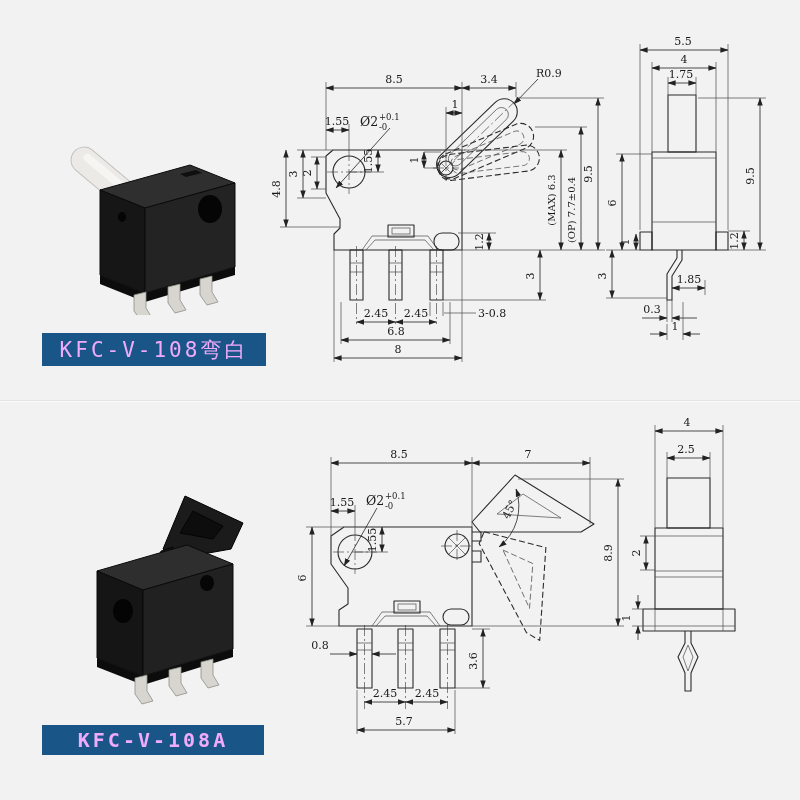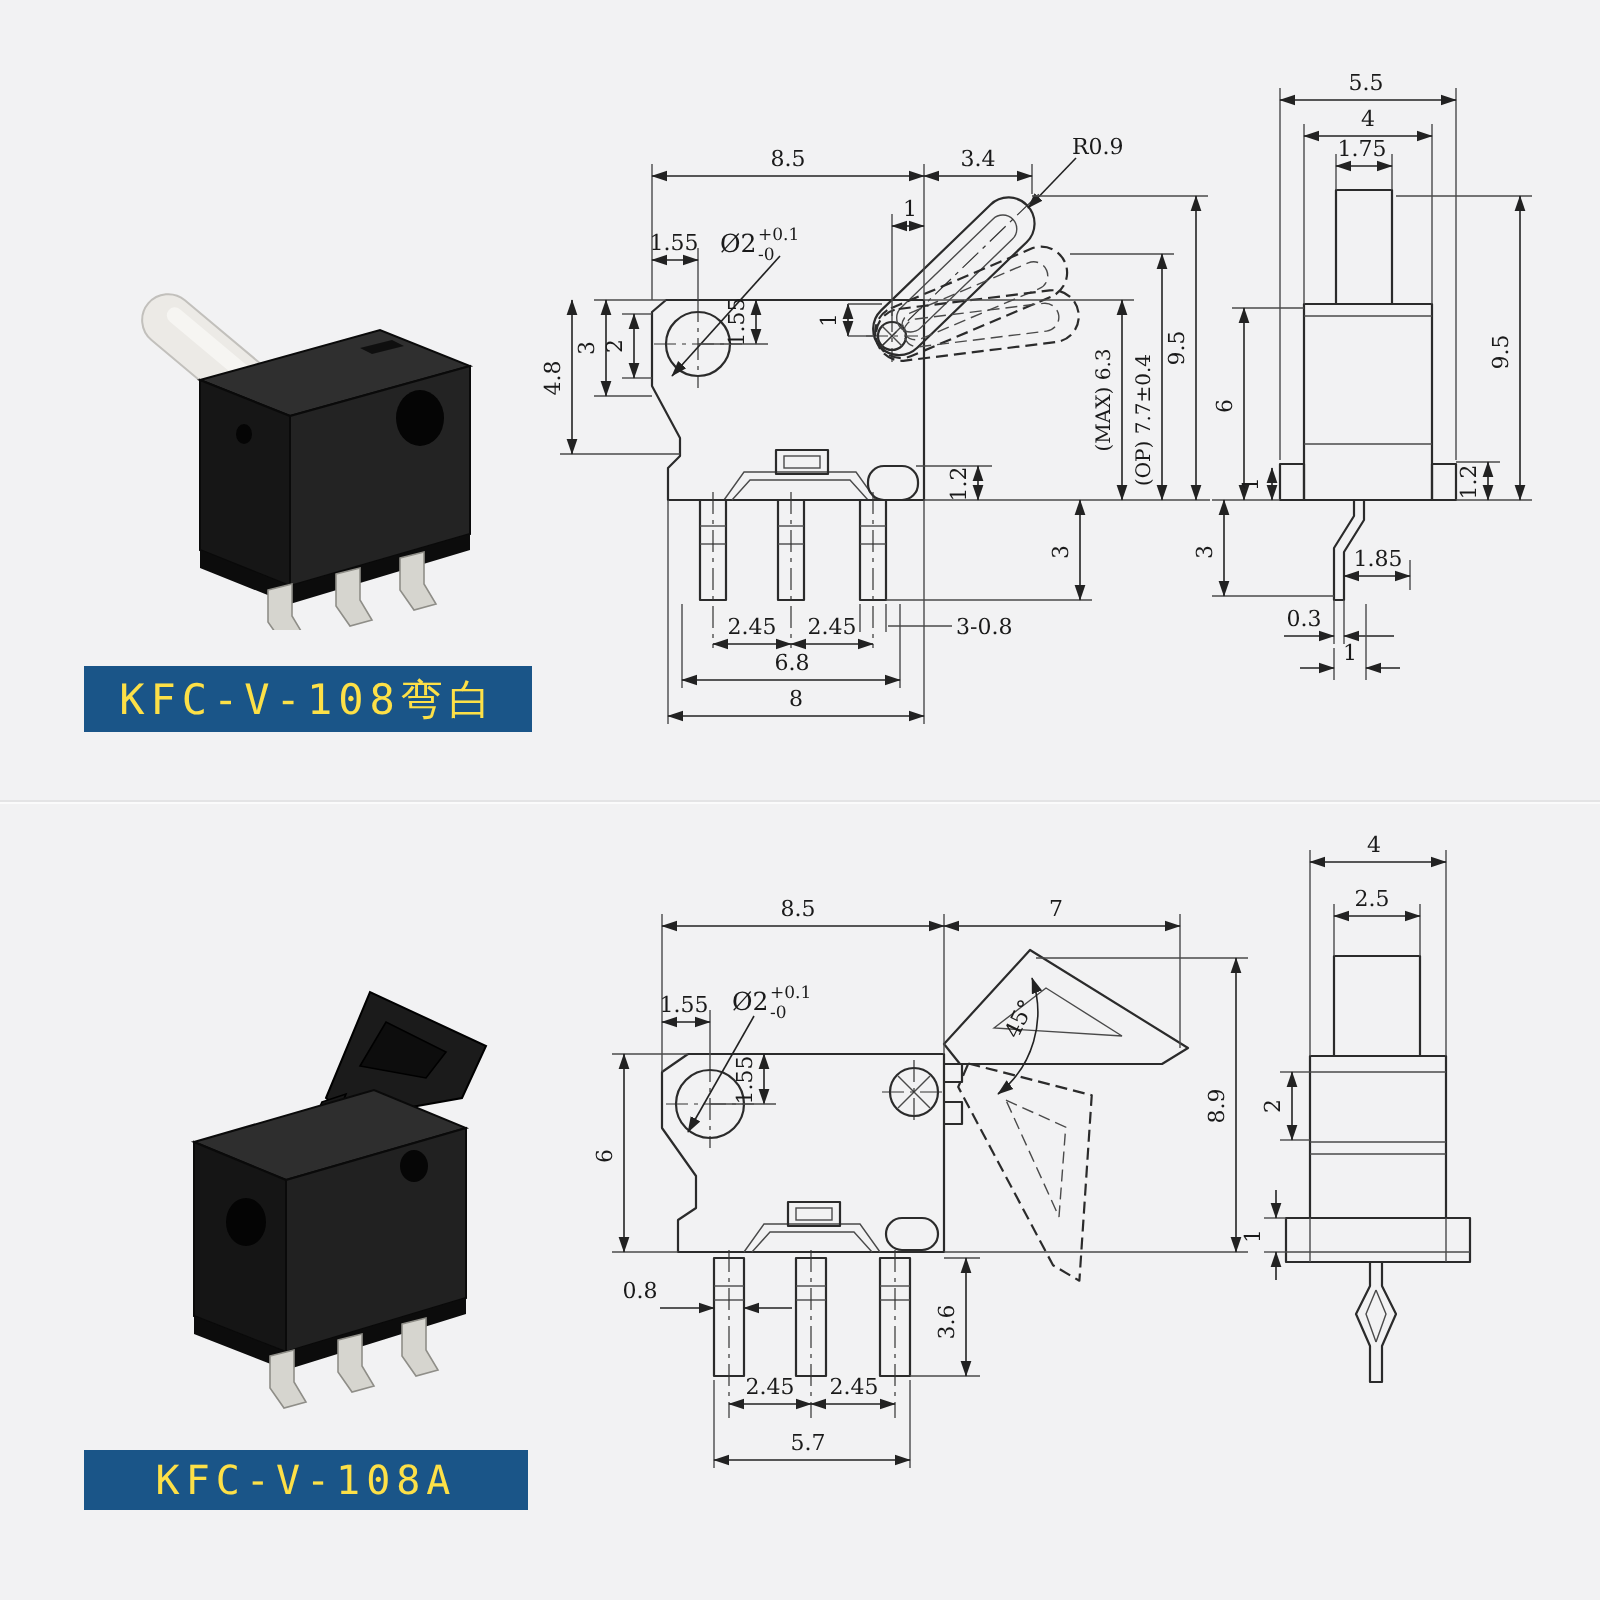--- a/index.html
+++ b/index.html
@@ -1,23 +1,23 @@
 <!DOCTYPE html>
 <html><head>
 <meta charset="utf-8">
 <style>
   html,body{margin:0;padding:0;}
   body{width:800px;height:800px;position:relative;background:#f2f2f3;font-family:"Liberation Sans",sans-serif;overflow:hidden;}
   .section{position:absolute;left:0;width:800px;height:400px;}
   #sec-top{top:0;border-bottom:2px solid #fbfbfb;}
   #sec-bottom{top:400px;border-top:1px solid #e4e4e5;}
-  .banner{position:absolute;display:flex;align-items:center;justify-content:center;color:#fde047;
+  .banner{position:absolute;display:flex;align-items:center;justify-content:center;color:#f0abfc;
           font-size:21px;letter-spacing:3px;font-family:"DejaVu Sans Mono","Liberation Sans",monospace;}
   #banner-top{left:42px;top:333px;width:224px;height:33px;}
-  #banner-bottom{left:42px;top:324px;width:222px;height:30px;font-size:20px;}
+  #banner-bottom{left:42px;top:324px;width:222px;height:30px;font-size:20px;font-weight:bold;}
   .photo{position:absolute;}
   svg text{font-family:"DejaVu Serif","Liberation Serif",serif;font-size:11px;fill:#1a1a1a;}
   .dt{text-anchor:middle;}
   .sm{font-size:8.5px;}
   .md{font-size:10px;}
   .big{font-size:12.5px;}
   .ln{fill:none;stroke:#2b2b2b;stroke-width:1.1;stroke-linejoin:round;}
   .thin{fill:none;stroke:#4a4a4a;stroke-width:0.7;}
   .dim{fill:none;stroke:#222;stroke-width:0.8;}
   .dash{stroke-dasharray:6,3;}

